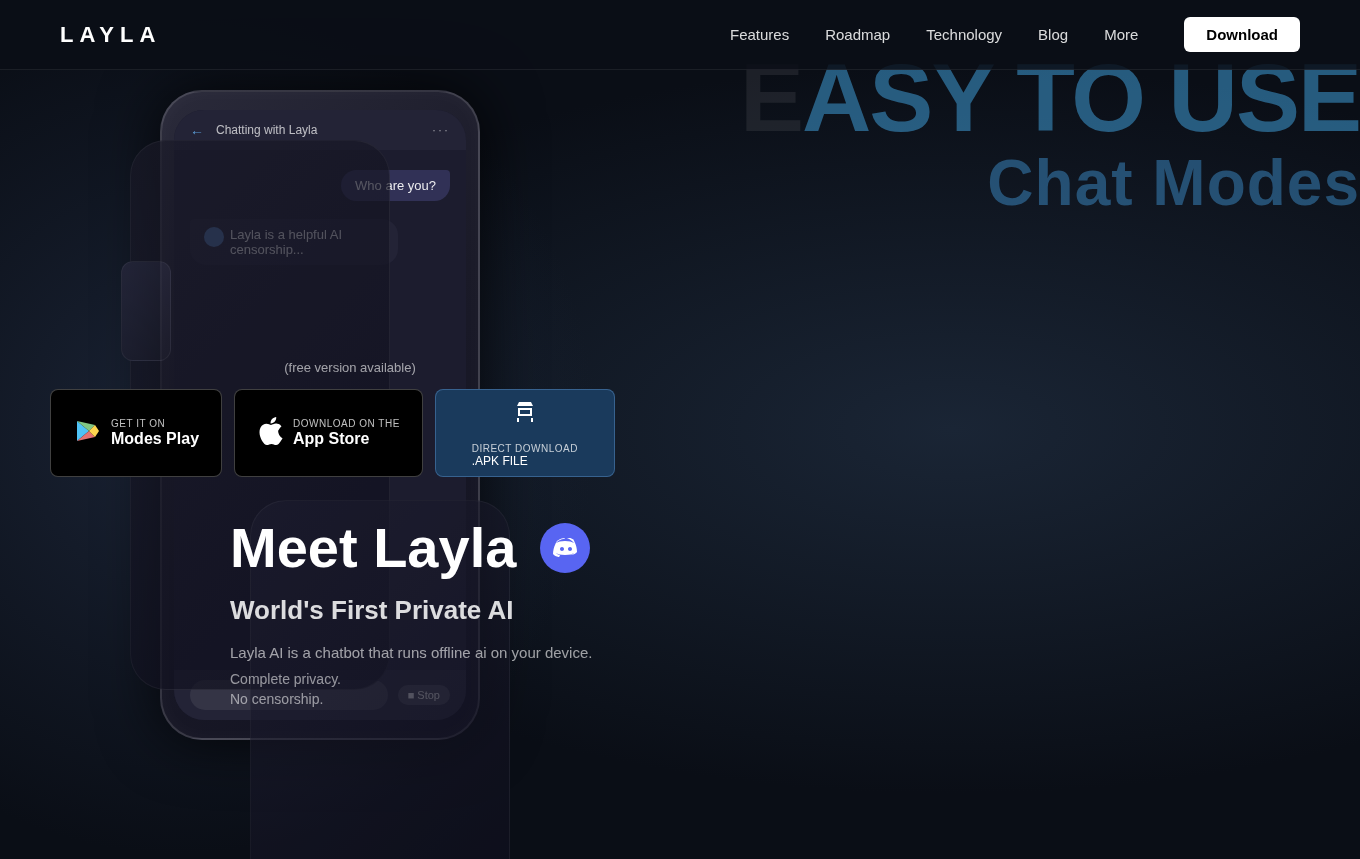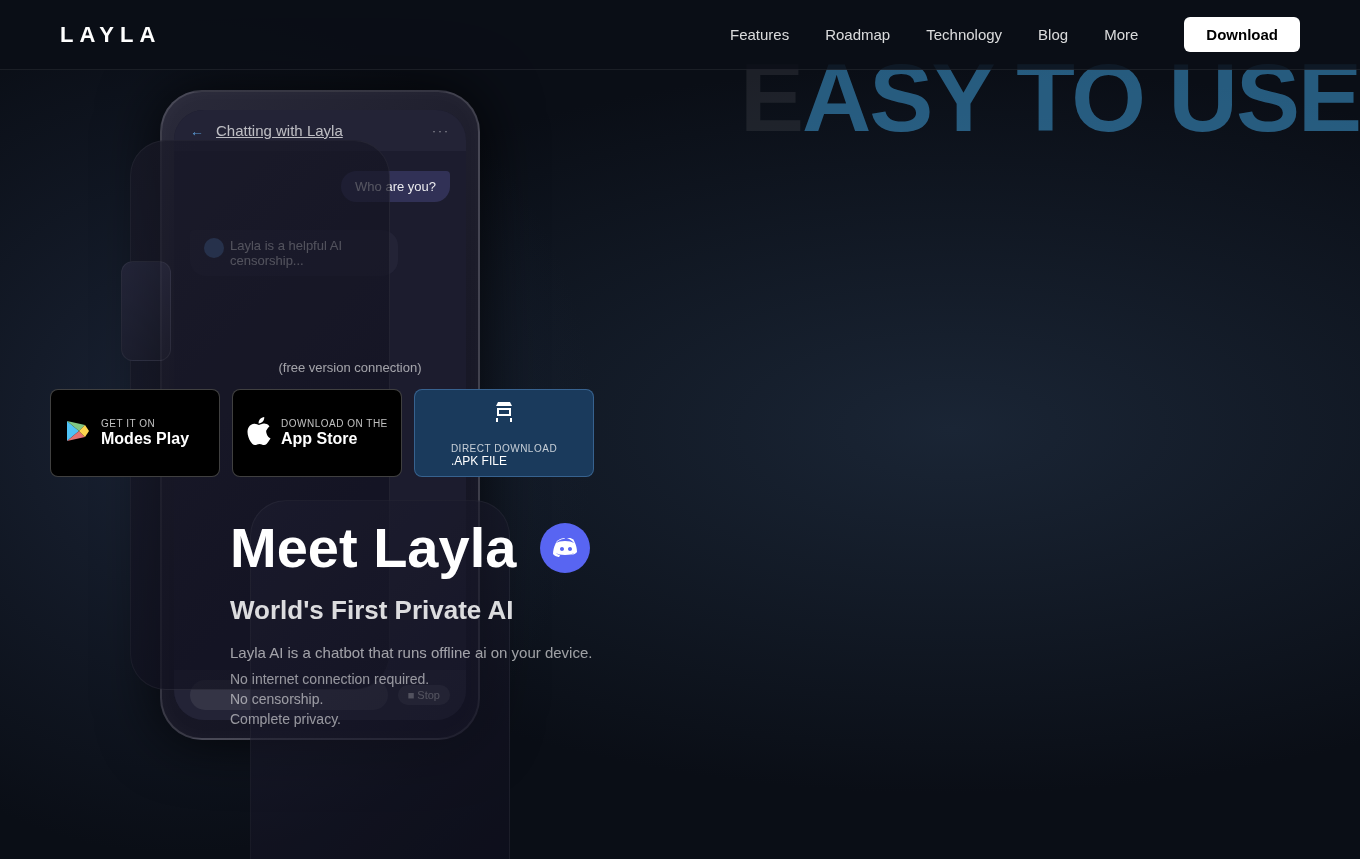--- a/index.html
+++ b/index.html
@@ -136,36 +136,35 @@
     }
 
     .back-arrow {
       color: #5b9bd5;
       font-size: 14px;
       margin-right: 4px;
     }
 
     .chat-label {
       color: rgba(255,255,255,0.7);
-      font-size: 15px;
-      text-decoration: underline;
+      font-size: 12px;
     }
 
     .three-dots {
       margin-left: auto;
       color: rgba(255,255,255,0.5);
       letter-spacing: 2px;
     }
 
     .phone-chat {
       flex: 1;
       padding: 20px 16px;
       display: flex;
       flex-direction: column;
-      gap: 28px;
+      gap: 18px;
     }
 
     .chat-bubble-user {
       align-self: flex-end;
       background: rgba(100,100,180,0.3);
       border-radius: 16px 4px 16px 16px;
       padding: 8px 14px;
       font-size: 13px;
       color: rgba(255,255,255,0.9);
       max-width: 70%;
@@ -255,21 +254,21 @@
       margin-left: -180px;
     }
 
     .btn-store {
       display: flex;
       align-items: center;
       gap: 10px;
       background: #000;
       border: 1px solid rgba(255,255,255,0.25);
       border-radius: 8px;
-      padding: 8px 12px;
+      padding: 8px 22px;
       cursor: pointer;
       text-decoration: none;
       color: #fff;
       min-width: 170px;
     }
 
     .btn-store-icon {
       font-size: 28px;
       line-height: 1;
     }
@@ -444,20 +443,21 @@
     <a class="nav-link">Blog</a>
     <a class="nav-link">More</a>
     <button class="nav-subscribe">Download</button>
   </div>
 </nav>
 
 <div class="right-hero-text">
   <div class="right-text-easy">
     <span>E</span><span class="right-text-highlight">ASY TO USE</span>
   </div>
+  <div class="right-text-chat">Chat Modes</div>
 </div>
 
 <div class="main">
 
   <div class="phone-mockup">
     <div class="phone-bg">
       <div class="camera-bump"></div>
     </div>
     <div class="phone-outer">
       <div class="phone-screen">
@@ -479,21 +479,21 @@
             <span>■</span>
             <span>Stop</span>
           </div>
         </div>
       </div>
     </div>
     <div class="phone-bottom"></div>
   </div>
 
   <div class="content">
-    <div class="free-label">(free version connection)</div>
+    <div class="free-label">(free version available)</div>
 
     <div class="download-buttons">
       <a class="btn-store">
         <span class="btn-store-icon">
           <svg width="28" height="28" viewBox="0 0 28 28" fill="none">
             <path d="M4 4L16 14L4 24V4Z" fill="#4FC3F7"></path>
             <path d="M4 4L16 14L22 8L4 4Z" fill="#81C784"></path>
             <path d="M4 24L16 14L22 20L4 24Z" fill="#E57373"></path>
             <path d="M22 8L16 14L22 20L26 14L22 8Z" fill="#FFD54F"></path>
           </svg>
@@ -537,19 +537,18 @@
         <svg width="26" height="20" viewBox="0 0 26 20" fill="white">
           <path d="M22 2s-3.5-2.7-7.5-3l-.4.7C18 1 20 2.7 22 5c-2.3-1.2-4.6-2-9-2s-6.7.8-9 2C6 2.7 8.3 1 12.9.7L12.5 0C8.5.3 5 3 5 3S1 9 1 16c2.5 2.8 6 3 6 3l1.2-1.6C6.8 17 5.4 16.4 4 15c1.7 1 4.2 2 9 2s7.3-1 9-2c-1.4 1.4-2.8 2-4.2 2.4L19 17s3.5-.2 6-3c0-7-4-13-4-13zM10 13c-1.1 0-2-.9-2-2s.9-2 2-2 2 .9 2 2-.9 2-2 2zm8 0c-1.1 0-2-.9-2-2s.9-2 2-2 2 .9 2 2-.9 2-2 2z"></path>
         </svg>
       </div>
     </div>
 
     <div class="hero-subtitle">World's First Private AI</div>
     <div class="hero-desc">Layla AI is a chatbot that runs offline ai on your device.</div>
 
     <div class="hero-features">
-      <div class="hero-feature">No internet connection required.</div>
+      <div class="hero-feature">Complete privacy.</div>
       <div class="hero-feature">No censorship.</div>
-      <div class="hero-feature">Complete privacy.</div>
     </div>
   </div>
 
 </div>
 
 </body></html>

